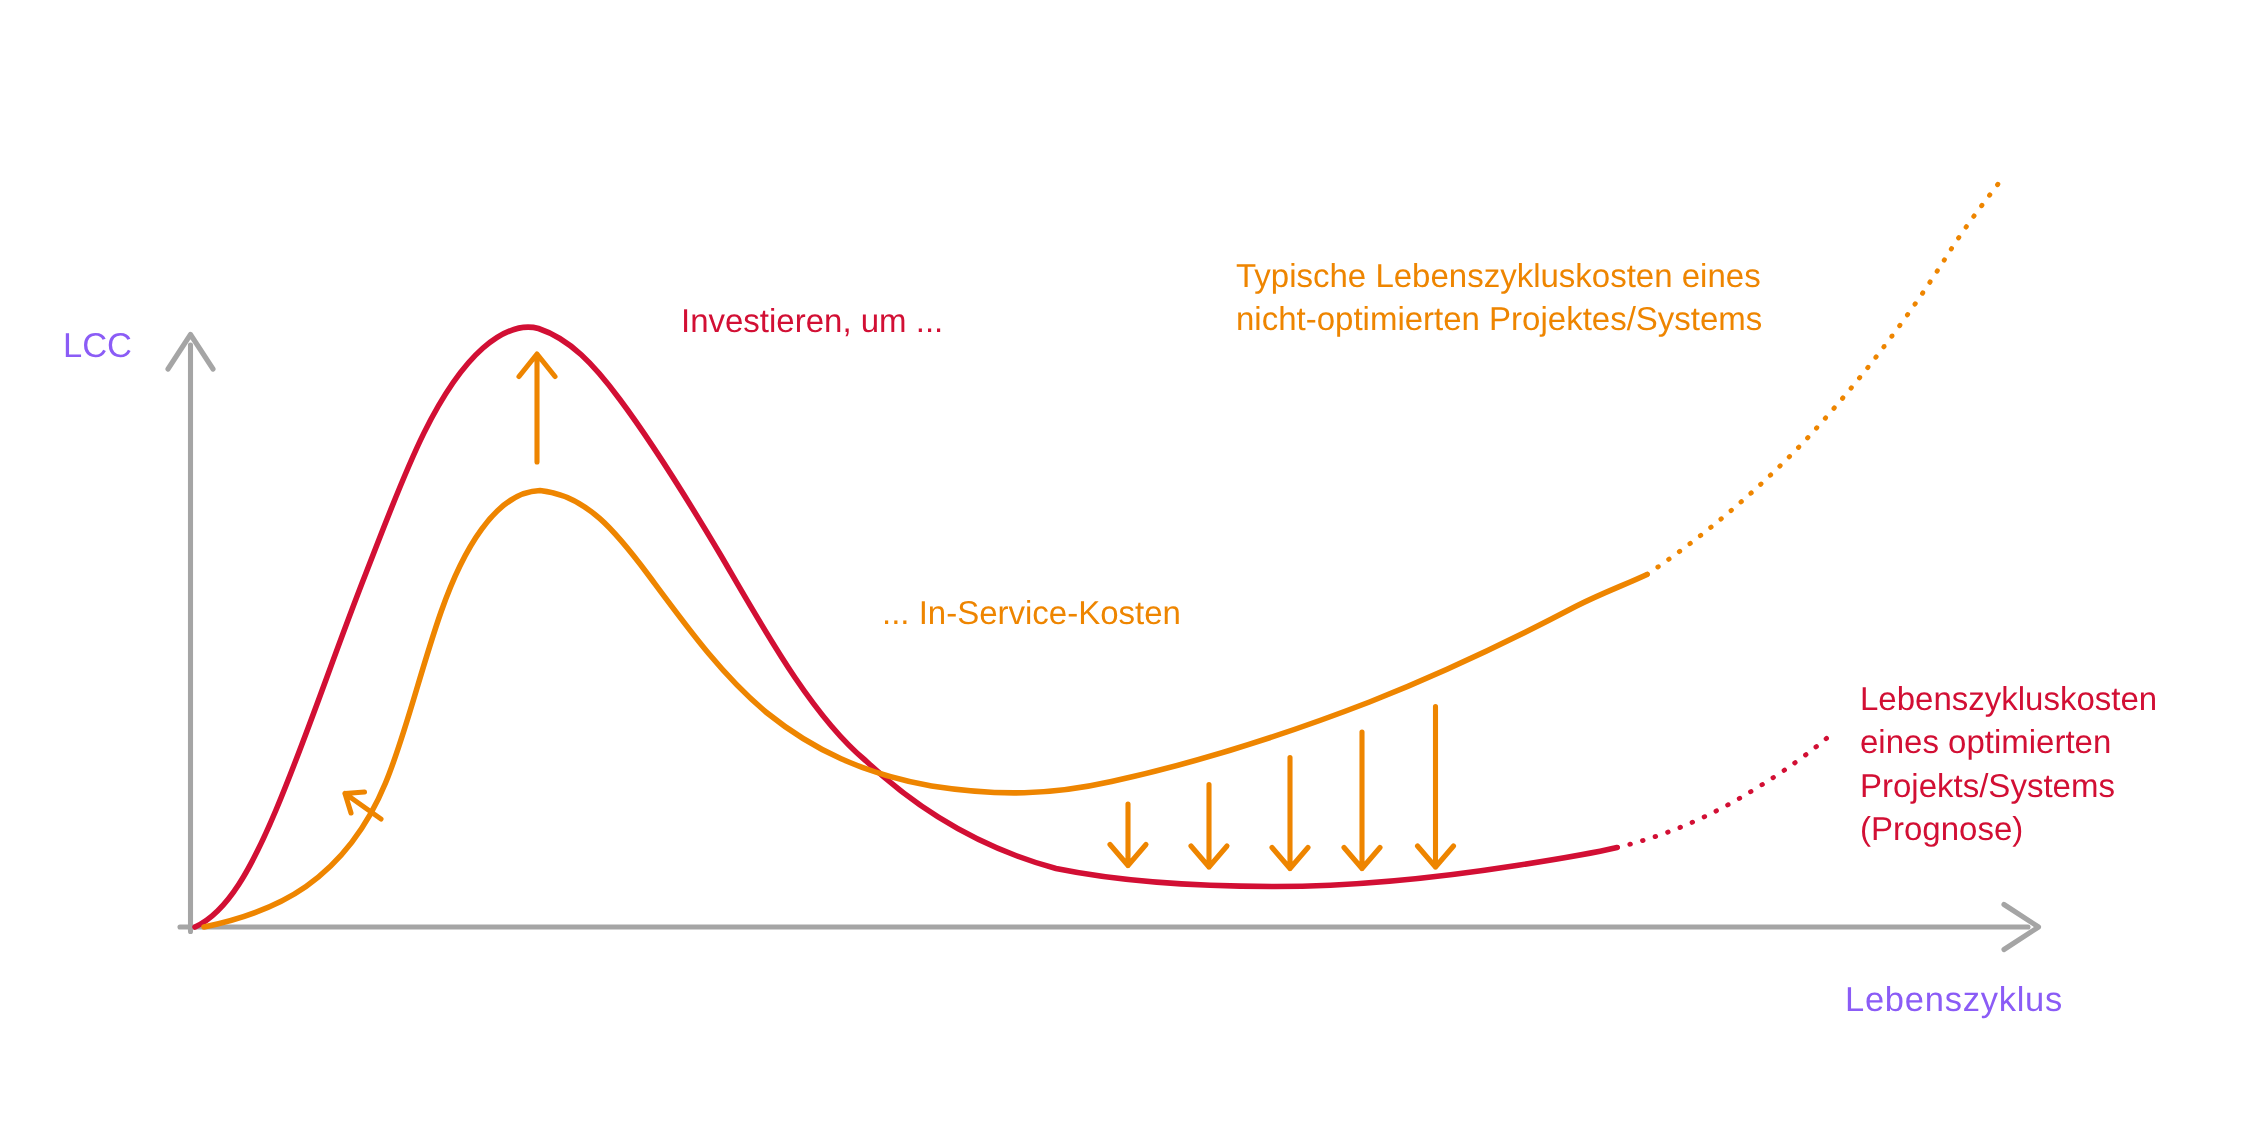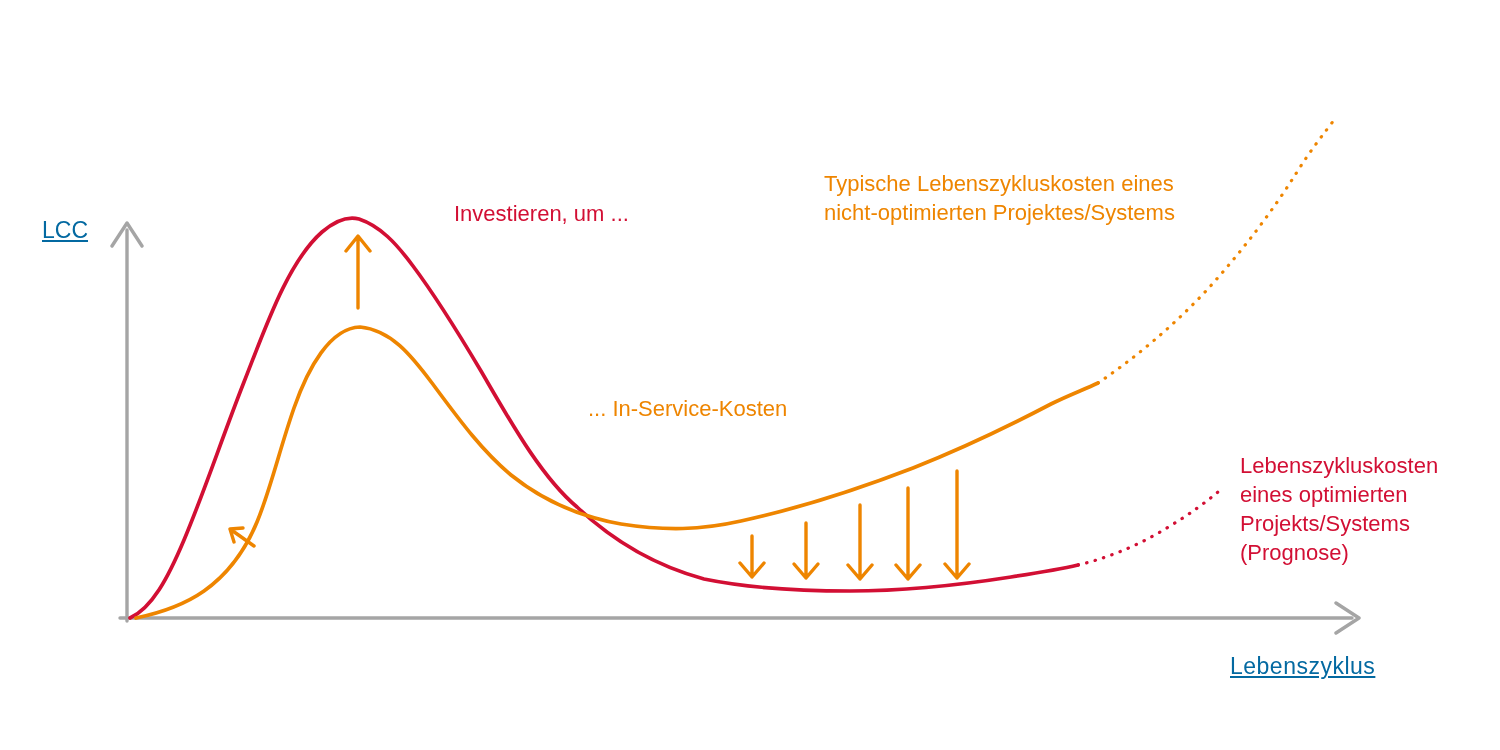--- a/index.html
+++ b/index.html
@@ -12,21 +12,21 @@
   }
   .title{
     position:absolute;left:56px;top:54px;margin:0;
     font-size:45px;font-weight:bold;letter-spacing:0px;
     color:#d20f34;
   }
   .label{position:absolute;font-size:22px;line-height:29px;white-space:nowrap;}
   .label .line{display:block;}
   .red-text{color:#d20f34;}
   .orange-text{color:#ee8500;}
-  .dark-text{color:#0369a1;text-decoration:underline;}
+  .dark-text{color:#8b5cf6;}
   .lcc-label{left:42px;top:216px;font-size:23px;}
   .x-axis-label{left:1230px;top:652px;font-size:23px;letter-spacing:0.5px;}
   .invest-label{left:430px;top:199px;margin-left:24px;}
   .typical-label{left:824px;top:169px;}
   .inservice-label{left:588px;top:394px;}
   .optimized-label{left:1240px;top:451px;}
   svg.chart{position:absolute;left:0;top:0;width:1500px;height:750px;}
   .axis{fill:none;stroke-width:3.4;stroke-linecap:round;stroke-linejoin:round;}
   .curve{fill:none;stroke-width:3.7;stroke-linecap:round;}
   .curve.dotted{stroke-width:3.2;stroke-dasharray:0.4 8.4;stroke-linecap:round;}

